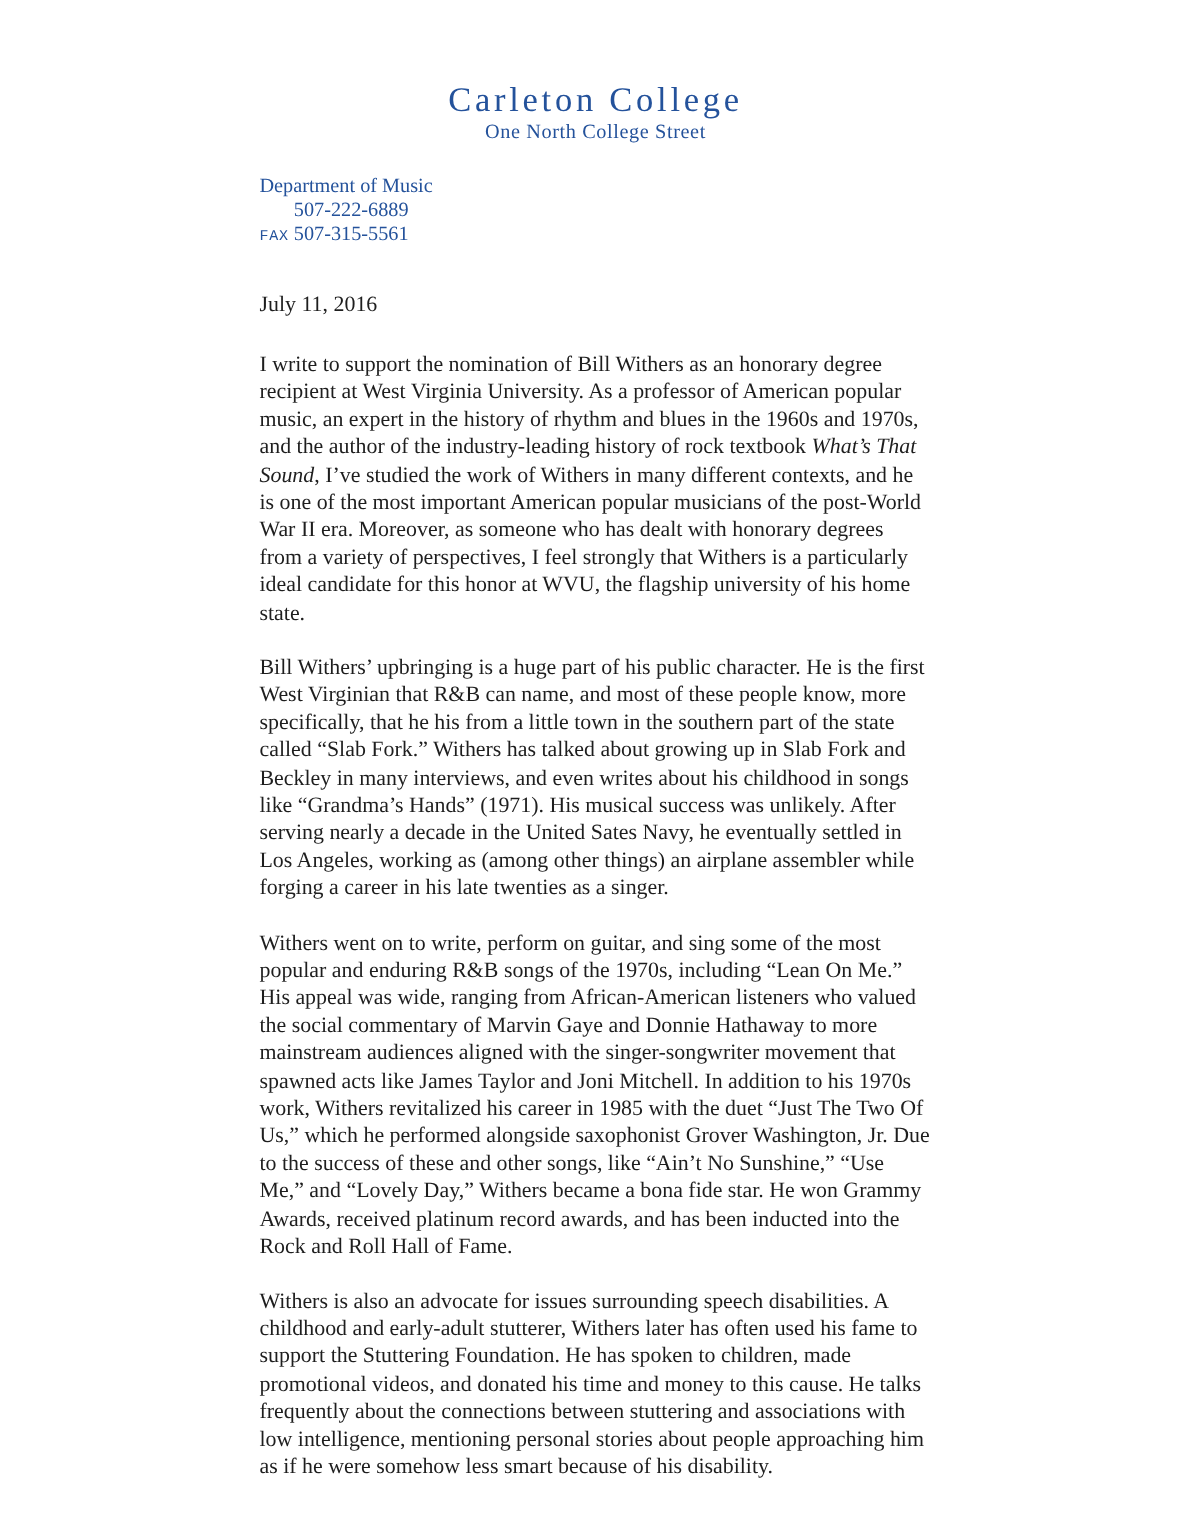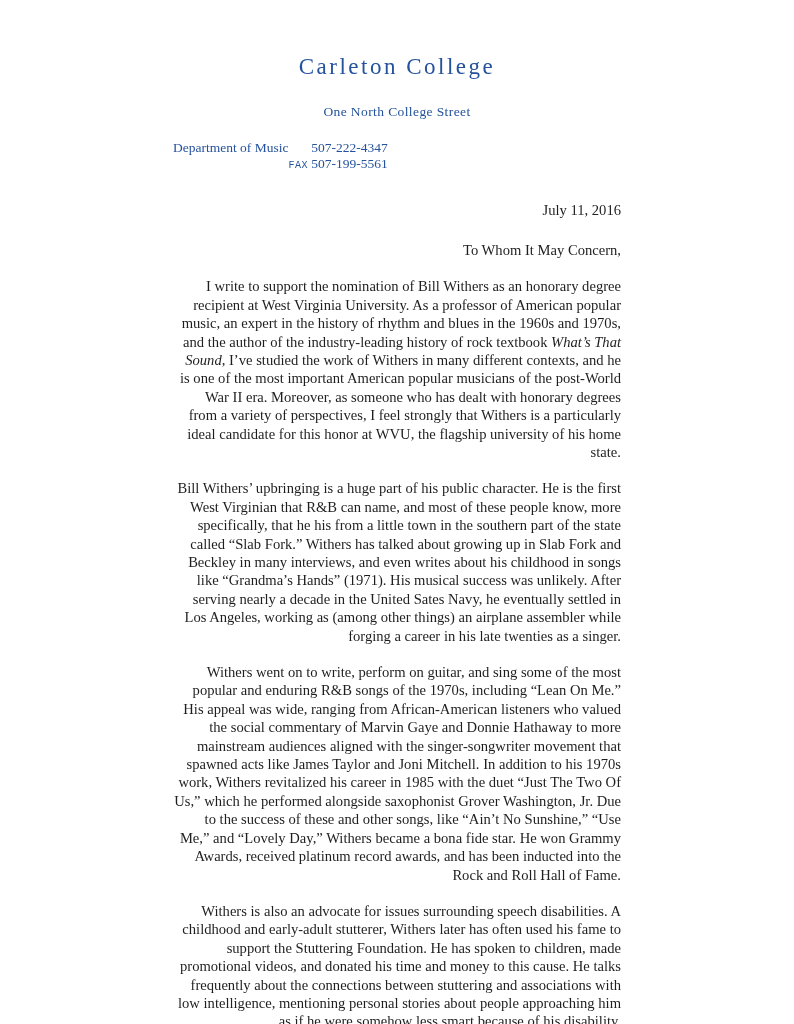--- a/index.html
+++ b/index.html
@@ -24,45 +24,45 @@
   }
   .college-name {
     font-size: 23px;
     letter-spacing: 2.5px;
     line-height: 26px;
   }
   .addr-line {
     font-size: 13.5px;
     letter-spacing: 0.4px;
     line-height: 15.5px;
-    margin-top: 24px;
   }
   .contact-row {
     display: flex;
-    justify-content: flex-start;
+    justify-content: space-between;
     align-items: flex-start;
     margin: 20px 90px 0 93px;
     color: var(--brand-blue, #24529B);
     font-size: 13.5px;
     line-height: 16px;
+    flex-direction: column;
   }
   .contact-right {
     text-align: right;
   }
   .fax-label {
     font-size: 10px;
     letter-spacing: 0.5px;
     font-family: Liberation Mono, monospace;
   }
   .letter-body {
     margin: 27px 93px 0 93px;
     color: #1e1e1e;
     font-size: 14.6px;
     line-height: 18.4px;
-    text-align: right;
+    text-align: left;
   }
   .letter-body p {
     margin: 0 0 18px 0;
   }
   .letter-body p.date-line {
     margin-bottom: 22px;
   }
   .letter-body em {
     font-style: italic;
   }
@@ -73,28 +73,27 @@
 <div class="page">
 
   <header class="letterhead">
     <div class="college-name">Carleton College</div>
     <div class="addr-line">One North College Street</div>
   </header>
 
   <div class="contact-row">
     <div class="contact-left">Department of Music</div>
     <div class="contact-right">
-      <div>507-222-4347</div>
-      <div><span class="fax-label">FAX</span> <span>507-199-5561</span></div>
+      <div>507-222-6889</div>
+      <div><span class="fax-label">FAX</span> <span>507-315-5561</span></div>
     </div>
   </div>
 
   <div class="letter-body">
     <p class="date-line">July 11, 2016</p>
-    <p class="salutation">To Whom It May Concern,</p>
     <div id="letter-paragraphs">
         <p><span>I write to support the nomination of Bill Withers as an honorary degree recipient at West Virginia University. As a professor of American popular music, an expert in the history of rhythm and blues in the 1960s and 1970s, and the author of the industry-leading history of rock textbook </span><em>What’s That Sound</em><span>, I’ve studied the work of Withers in many different contexts, and he is one of the most important American popular musicians of the post-World War II era. Moreover, as someone who has dealt with honorary degrees from a variety of perspectives, I feel strongly that Withers is a particularly ideal candidate for this honor at WVU, the flagship university of his home state.</span></p>
         <p><span>Bill Withers’ upbringing is a huge part of his public character. He is the first West Virginian that R&amp;B can name, and most of these people know, more specifically, that he his from a little town in the southern part of the state called “Slab Fork.” Withers has talked about growing up in Slab Fork and Beckley in many interviews, and even writes about his childhood in songs like “Grandma’s Hands” (1971). His musical success was unlikely. After serving nearly a decade in the United Sates Navy, he eventually settled in Los Angeles, working as (among other things) an airplane assembler while forging a career in his late twenties as a singer.</span></p>
         <p><span>Withers went on to write, perform on guitar, and sing some of the most popular and enduring R&amp;B songs of the 1970s, including “Lean On Me.” His appeal was wide, ranging from African-American listeners who valued the social commentary of Marvin Gaye and Donnie Hathaway to more mainstream audiences aligned with the singer-songwriter movement that spawned acts like James Taylor and Joni Mitchell. In addition to his 1970s work, Withers revitalized his career in 1985 with the duet “Just The Two Of Us,” which he performed alongside saxophonist Grover Washington, Jr. Due to the success of these and other songs, like “Ain’t No Sunshine,” “Use Me,” and “Lovely Day,” Withers became a bona fide star. He won Grammy Awards, received platinum record awards, and has been inducted into the Rock and Roll Hall of Fame.</span></p>
         <p><span>Withers is also an advocate for issues surrounding speech disabilities. A childhood and early-adult stutterer, Withers later has often used his fame to support the Stuttering Foundation. He has spoken to children, made promotional videos, and donated his time and money to this cause. He talks frequently about the connections between stuttering and associations with low intelligence, mentioning personal stories about people approaching him as if he were somehow less smart because of his disability.</span></p>
       </div>
   </div>
 
 </div>
 

